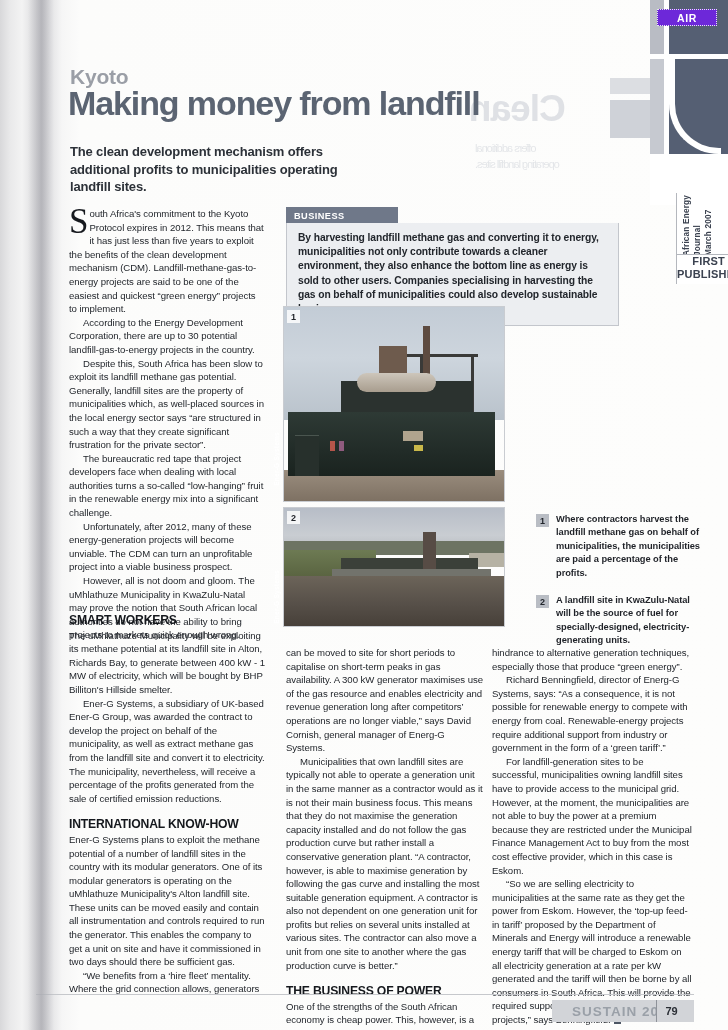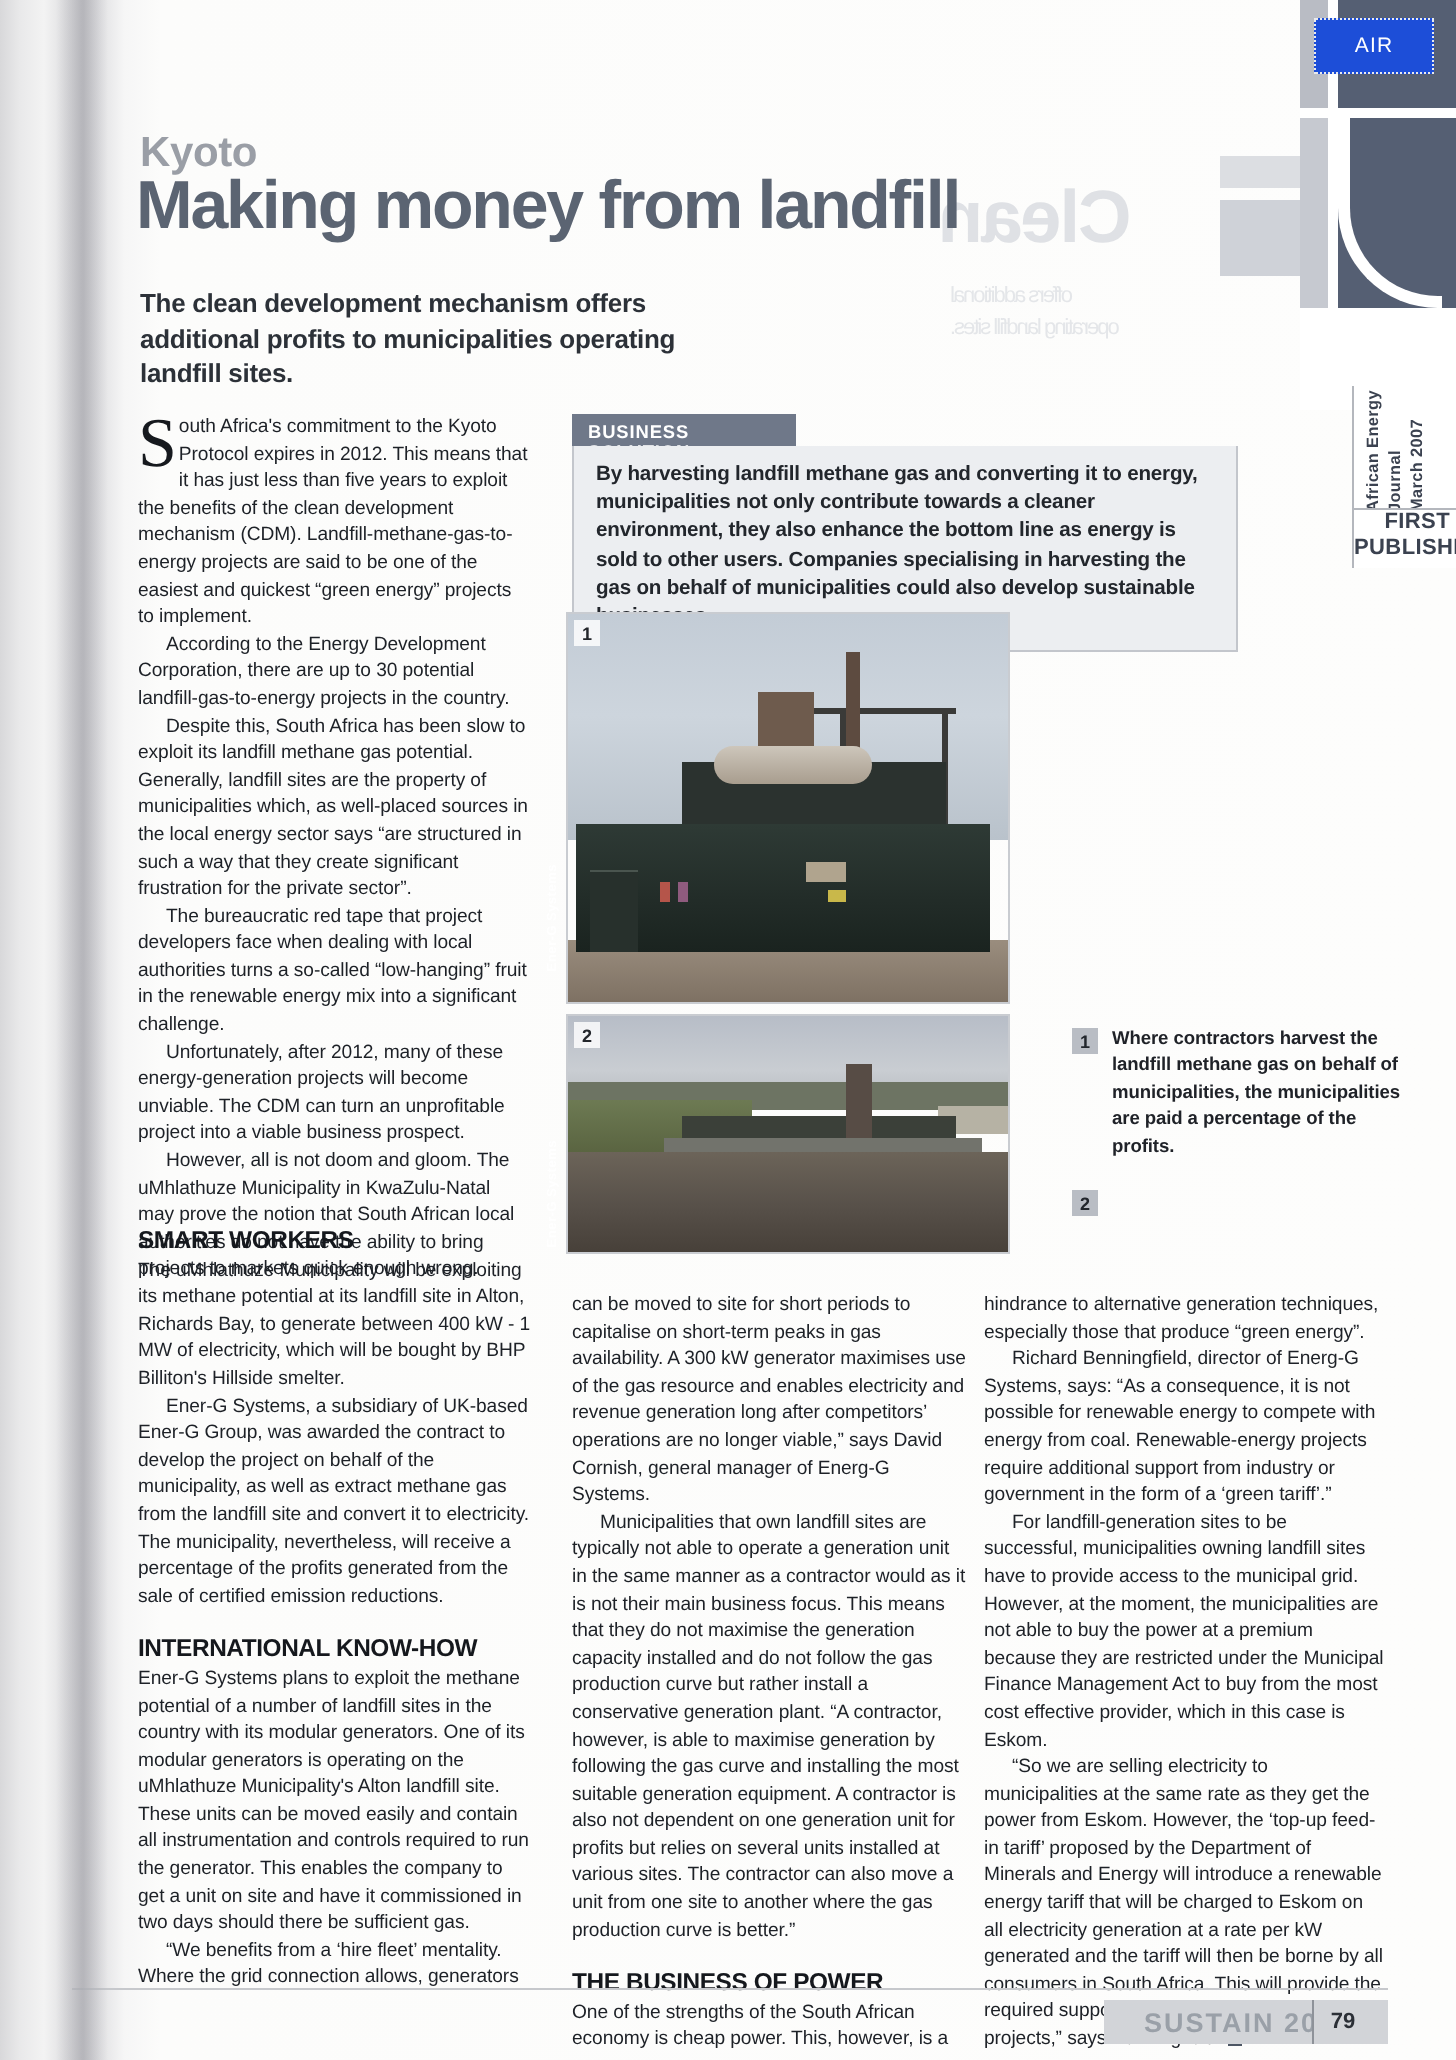--- a/index.html
+++ b/index.html
@@ -83,26 +83,26 @@
     position: absolute; left: 0px; top: 154px; width: 14px; height: 51px;
     background: #ffffff;
   }
   .logo-white-low {
     position: absolute; left: 19px; top: 154px; width: 59px; height: 51px;
     background: #ffffff;
   }
   .air-tab {
     position: absolute;
     left: 7px; top: 9px;
-    width: 60px; height: 28px;
-    background: #1d4ed8;
+    width: 60px; height: 17px;
+    background: #6d28d9;
     border: 1px dotted #e9eaee;
     color: #ffffff;
     font-size: 10.5px;
-    font-weight: normal;
+    font-weight: bold;
     letter-spacing: 0.6px;
     display: flex;
     align-items: center;
     justify-content: center;
   }
 
   .journal-box {
     position: absolute;
     left: 26px; top: 193px;
     width: 52px; height: 63px;
@@ -516,20 +516,21 @@
   </div>
   <div class="credit credit2">Ener-G Systems</div>
 
   <div class="captions">
     <div class="cap-item">
       <div class="cap-num">1</div>
       <div class="cap-text">Where contractors harvest the landfill methane gas on behalf of municipalities, the municipalities are paid a percentage of the profits.</div>
     </div>
     <div class="cap-item">
       <div class="cap-num">2</div>
+      <div class="cap-text">A landfill site in KwaZulu-Natal will be the source of fuel for specially-designed, electricity-generating units.</div>
     </div>
   </div>
 
   <div class="col col1a">
     <p><span class="dropcap">S</span><span>outh Africa's commitment to the Kyoto Protocol expires in 2012. This means that it has just less than five years to exploit the benefits of the clean development mechanism (CDM). Landfill-methane-gas-to-energy projects are said to be one of the easiest and quickest “green energy” projects to implement.</span></p>
     <p class="indent">According to the Energy Development Corporation, there are up to 30 potential landfill-gas-to-energy projects in the country.</p>
     <p class="indent">Despite this, South Africa has been slow to exploit its landfill methane gas potential. Generally, landfill sites are the property of municipalities which, as well-placed sources in the local energy sector says “are structured in such a way that they create significant frustration for the private sector”.</p>
     <p class="indent">The bureaucratic red tape that project developers face when dealing with local authorities turns a so-called “low-hanging” fruit in the renewable energy mix into a significant challenge.</p>
     <p class="indent">Unfortunately, after 2012, many of these energy-generation projects will become unviable. The CDM can turn an unprofitable project into a viable business prospect.</p>
     <p class="indent">However, all is not doom and gloom. The uMhlathuze Municipality in KwaZulu-Natal may prove the notion that South African local authorities do not have the ability to bring projects to markets quick enough wrong.</p>

